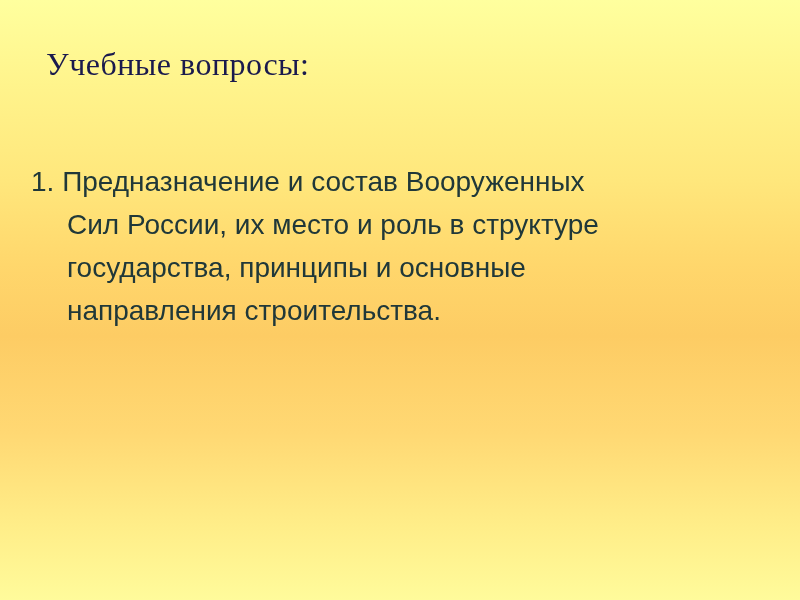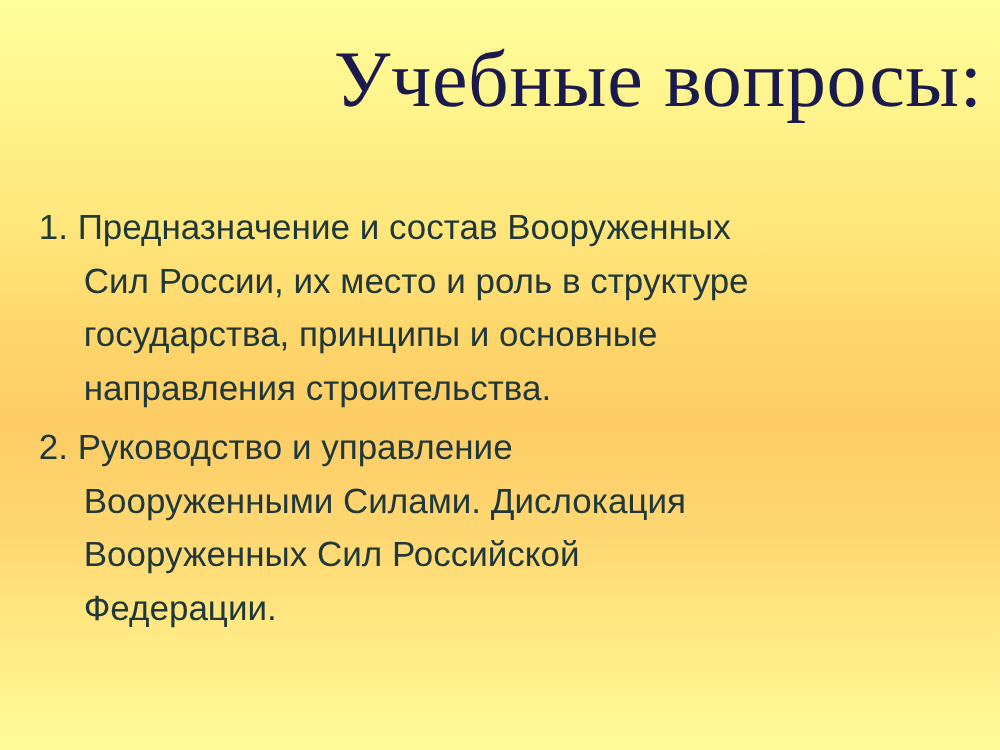--- a/index.html
+++ b/index.html
@@ -21,23 +21,23 @@
       #ffd873 72%,
       #ffee89 88%,
       #fffb9b 100%);
     font-family: "Liberation Sans", "DejaVu Sans", sans-serif;
   }
   .slide-title {
     margin: 0;
     padding: 34px 14px 0 46px;
     font-family: "Liberation Serif", "DejaVu Serif", serif;
     font-weight: normal;
-    font-size: 64px;
+    font-size: 32px;
     line-height: 60px;
-    text-align: right;
+    text-align: left;
     color: #1a1a4d;
     letter-spacing: 0.5px;
   }
   .question-list {
     margin: 66px 28px 0 31px;
     font-size: 28px;
     line-height: 43px;
     color: #203839;
   }
   .question-item {
@@ -50,18 +50,14 @@
 </head>
 <body>
 
 <div class="slide">
   <h1 class="slide-title">Учебные вопросы:</h1>
   <div class="question-list">
     <p class="question-item">1. Предназначение и состав Вооруженных
 Сил России, их место и роль в структуре
 государства, принципы и основные
 направления строительства.</p>
-    <p class="question-item">2. Руководство и управление
-Вооруженными Силами. Дислокация
-Вооруженных Сил Российской
-Федерации.</p>
   </div>
 </div>
 
 </body></html>

